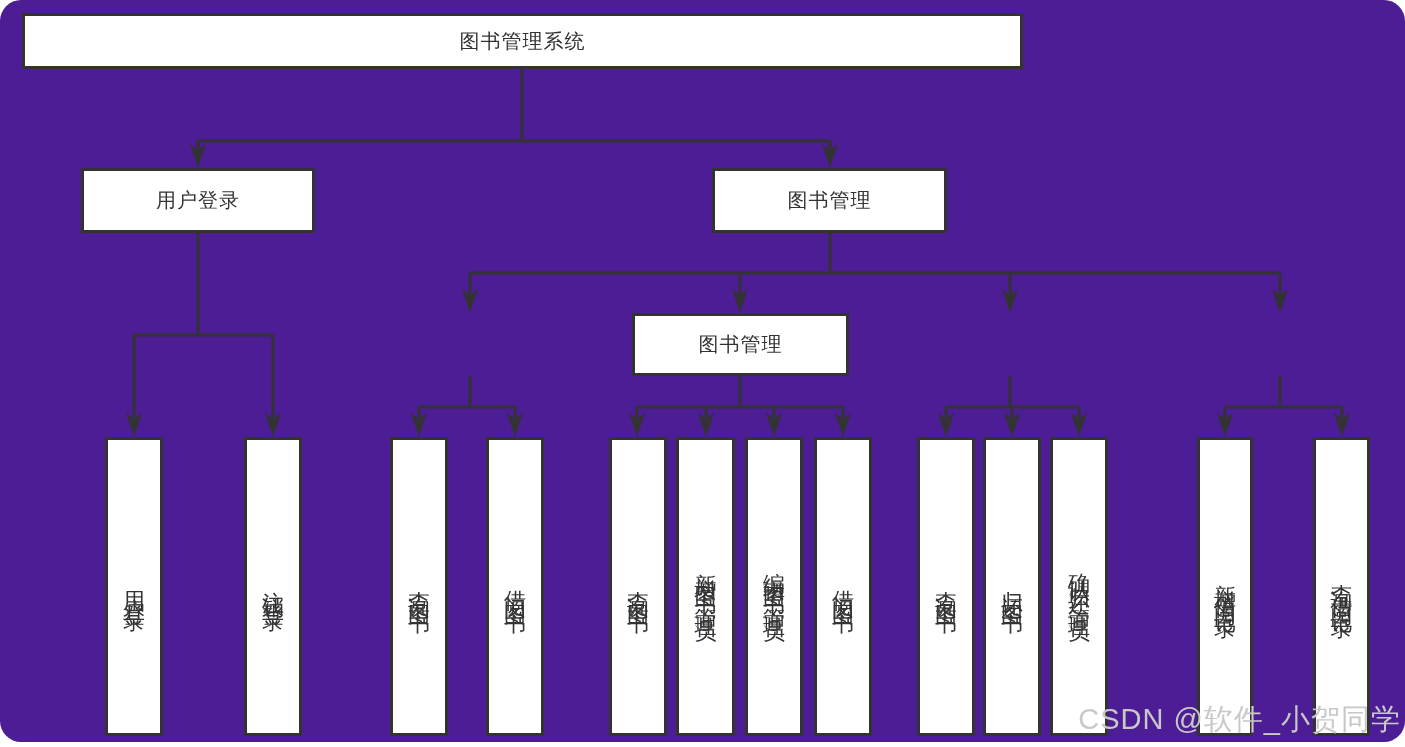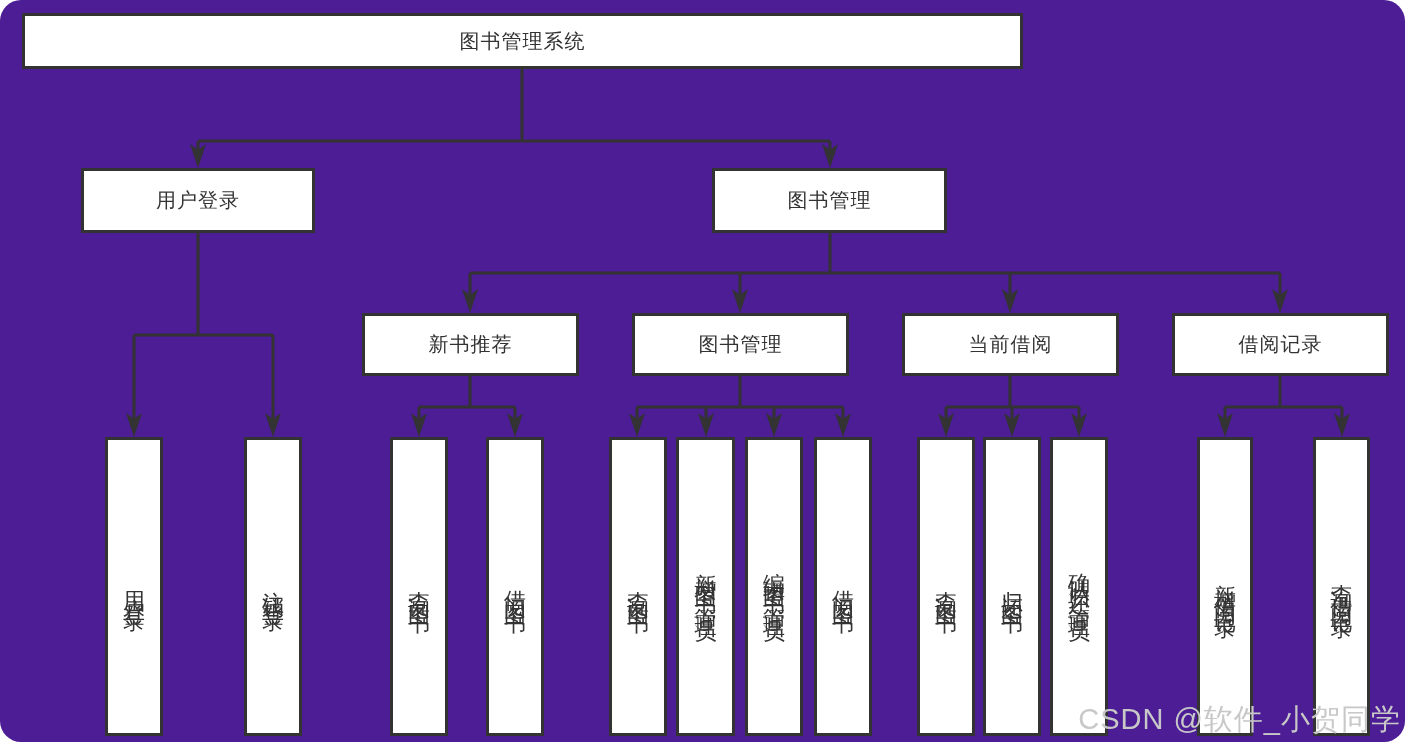--- a/index.html
+++ b/index.html
@@ -99,24 +99,21 @@
       <polygon points="1217,413 1225,419 1233,413 1225,437"></polygon>
       <polygon points="1334,413 1342,419 1350,413 1342,437"></polygon>
     </g>
   </svg>
 
   <div class="hbox" style="left:22px; top:13px; width:1001px; height:56px;">图书管理系统</div>
 
   <div class="hbox" style="left:81px; top:168px; width:234px; height:65px;">用户登录</div>
   <div class="hbox" style="left:712px; top:168px; width:235px; height:65px;">图书管理</div>
 
-  <div class="hbox" style="left:362px; top:313px; width:217px; height:63px;">新书推荐</div>
   <div class="hbox" style="left:632px; top:313px; width:217px; height:63px;">图书管理</div>
-  <div class="hbox" style="left:902px; top:313px; width:217px; height:63px;">当前借阅</div>
-  <div class="hbox" style="left:1172px; top:313px; width:217px; height:63px;">借阅记录</div>
 
   <div class="vbox" style="left:105px; width:58px;">
     <span>用户登录</span>
   </div>
   <div class="vbox" style="left:244px; width:58px;">
     <span>注销登录</span>
   </div>
   <div class="vbox" style="left:390px; width:58px;">
     <span>查询图书</span>
   </div>

